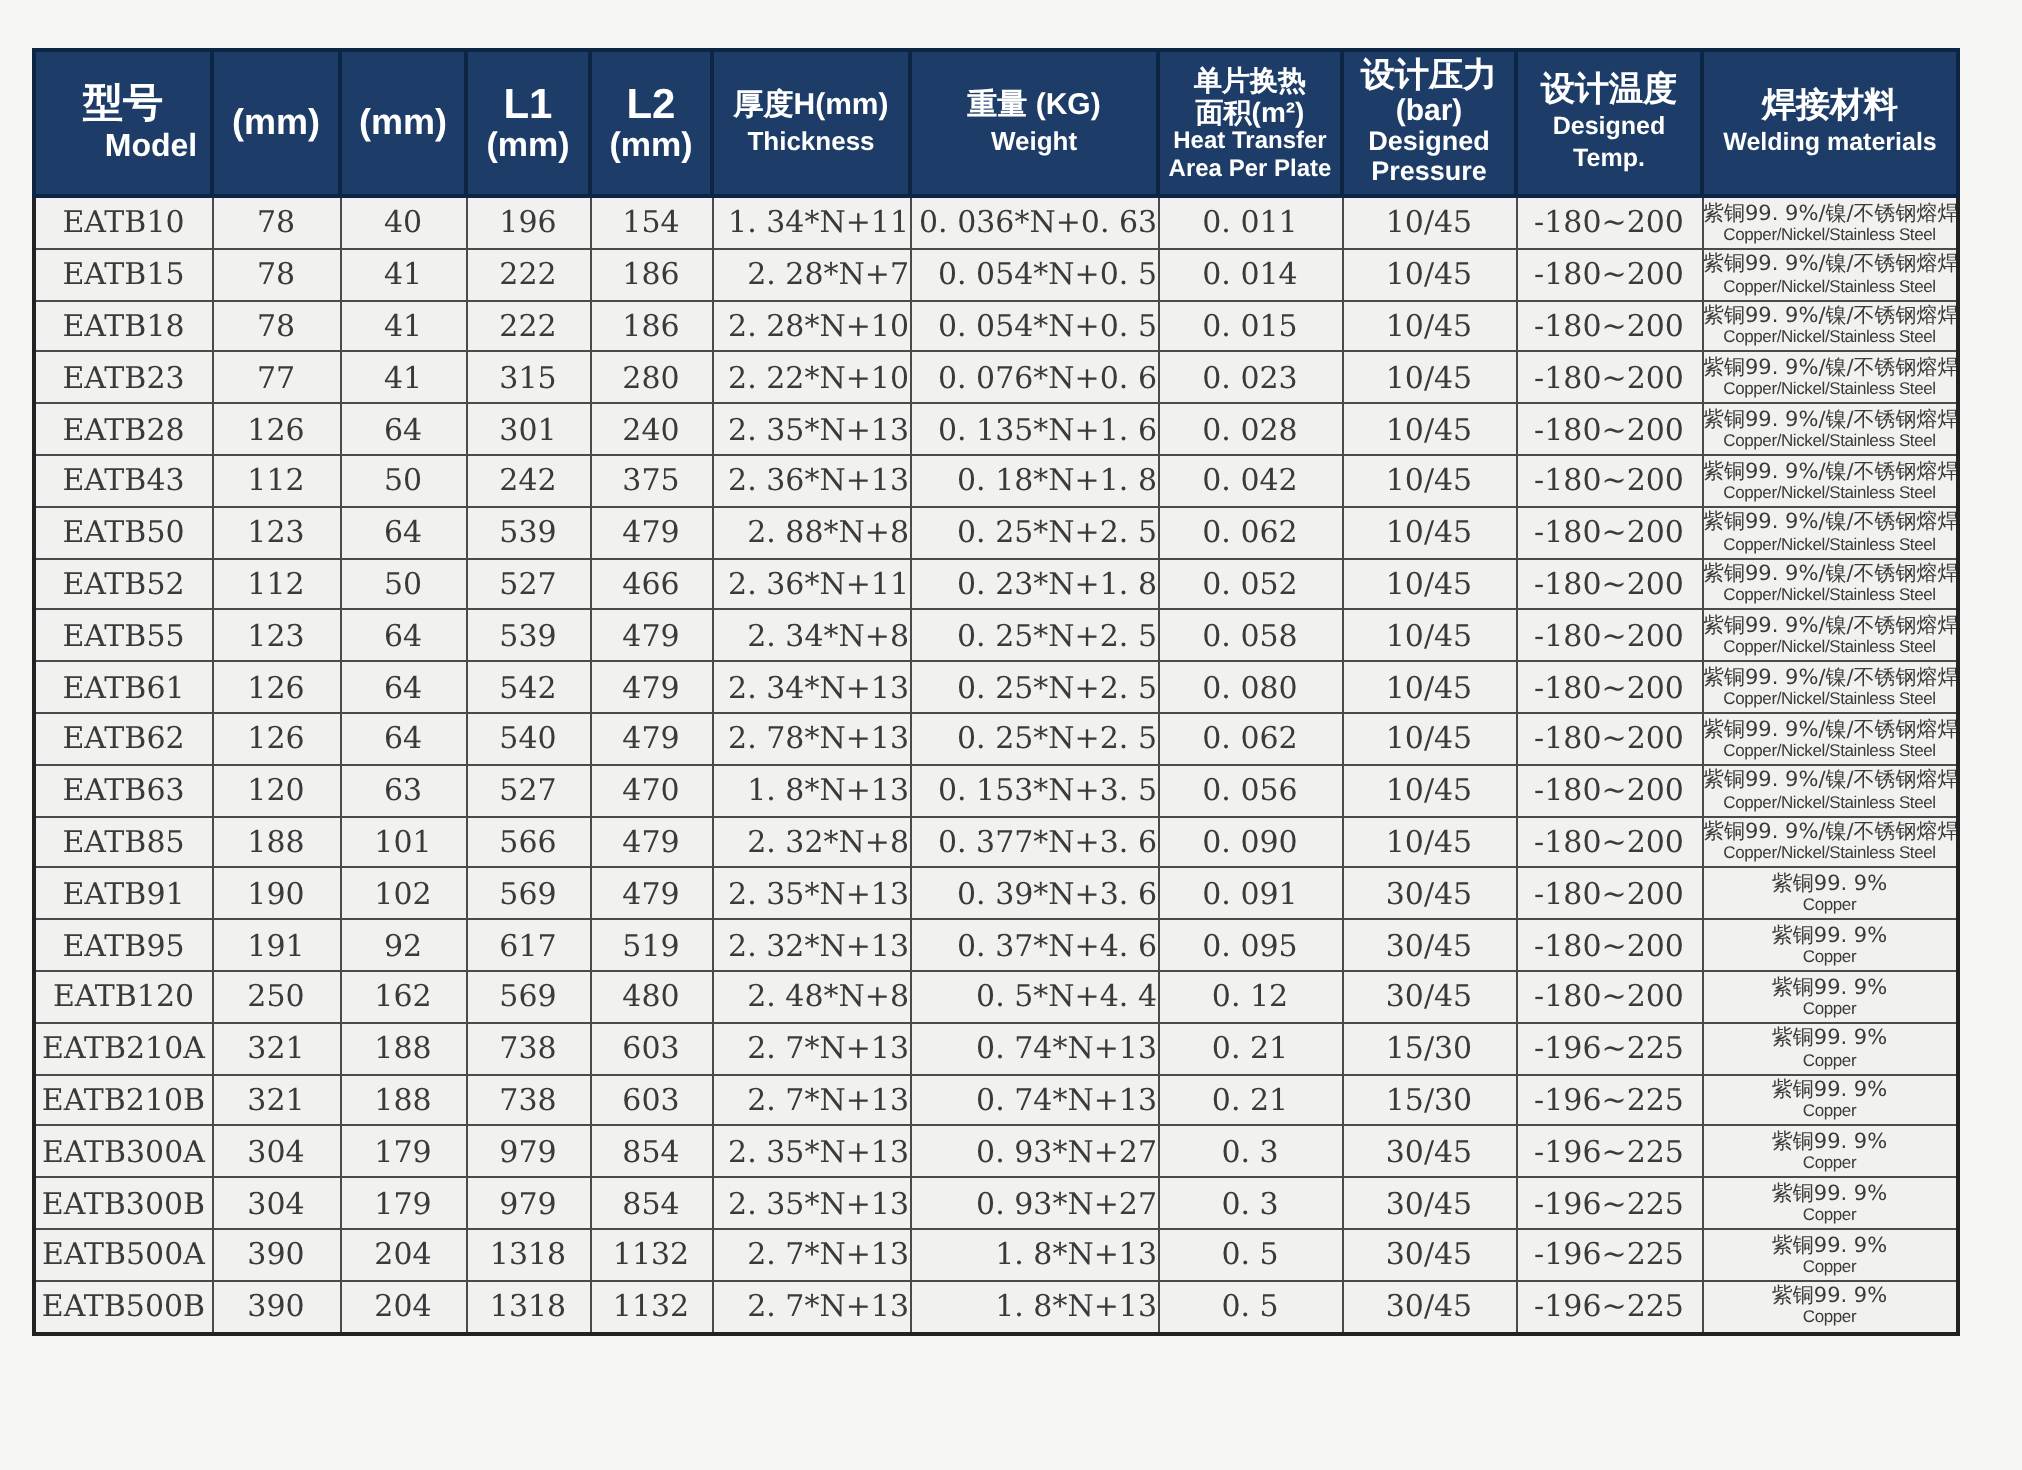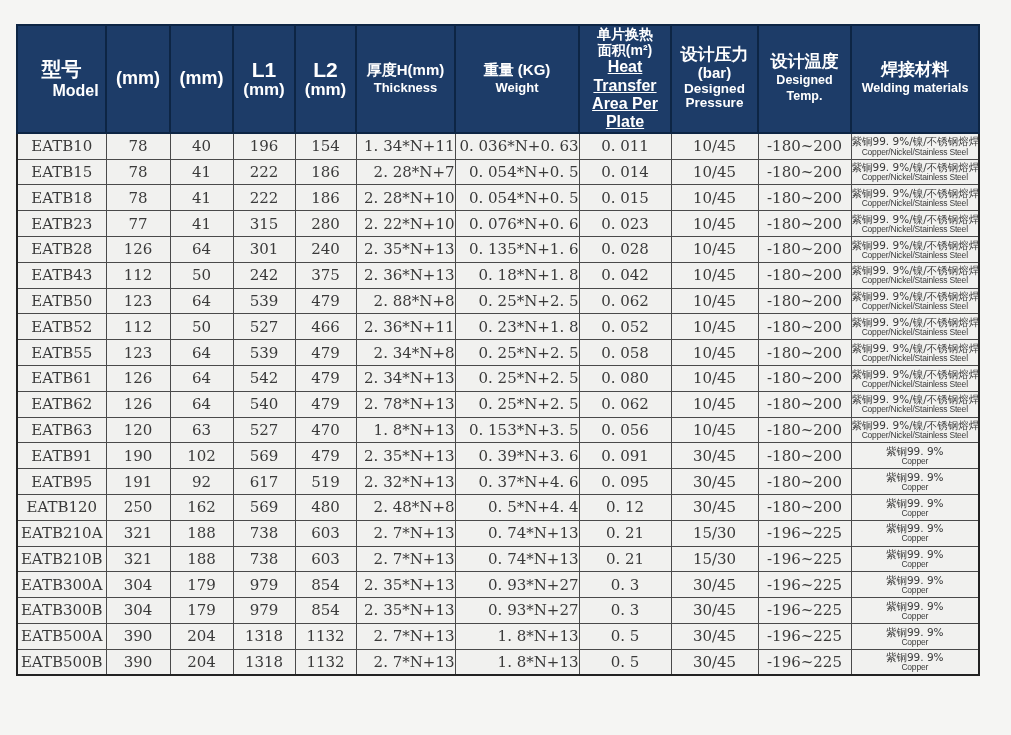--- a/index.html
+++ b/index.html
@@ -31,21 +31,21 @@
     font-weight:bold;
   }
   .h-zh-lg{font-size:20px;line-height:1.2;}
   .h-en-md{font-size:16px;line-height:1.2;margin-left:28px;}
   .h-mm{font-size:18px;}
   .h-l{font-size:21px;line-height:1.1;}
   .h-l-mm{font-size:17px;line-height:1.1;}
   .h-zh-md{font-size:15px;line-height:1.25;}
   .h-en-sm{font-size:13px;line-height:1.25;}
   .h-zh-xs{font-size:14px;line-height:1.15;}
-  .h-en-xs{font-size:16px;line-height:1.15;font-weight:bold;text-decoration:underline;}
+  .h-en-xs{font-size:12px;line-height:1.15;font-weight:bold;}
   .h-zh-p{font-size:17px;line-height:1.1;}
   .h-bar{font-size:15px;line-height:1.1;}
   .h-en-p{font-size:13.5px;line-height:1.1;}
   .h-temp-en{font-size:12.5px;line-height:1.3;}
   
   tbody td{
     background:#f1f1ef;
     border:1px solid #4a4a4a;
     text-align:center;
     vertical-align:middle;
@@ -316,20 +316,36 @@
           <td class="c-weight">0. 153*N+3. 5</td>
           <td class="c-area">0. 056</td>
           <td class="c-pressure">10/45</td>
           <td class="c-temp">-180~200</td>
           <td>
             <div class="weld-zh">紫铜99. 9%/镍/不锈钢熔焊</div>
             <div class="weld-en">Copper/Nickel/Stainless Steel</div>
           </td>
         </tr>
         <tr>
+          <td class="c-model">EATB85</td>
+          <td class="c-w">188</td>
+          <td class="c-h">101</td>
+          <td class="c-l1">566</td>
+          <td class="c-l2">479</td>
+          <td class="c-thickness">2. 32*N+8</td>
+          <td class="c-weight">0. 377*N+3. 6</td>
+          <td class="c-area">0. 090</td>
+          <td class="c-pressure">10/45</td>
+          <td class="c-temp">-180~200</td>
+          <td>
+            <div class="weld-zh">紫铜99. 9%/镍/不锈钢熔焊</div>
+            <div class="weld-en">Copper/Nickel/Stainless Steel</div>
+          </td>
+        </tr>
+        <tr>
           <td class="c-model">EATB91</td>
           <td class="c-w">190</td>
           <td class="c-h">102</td>
           <td class="c-l1">569</td>
           <td class="c-l2">479</td>
           <td class="c-thickness">2. 35*N+13</td>
           <td class="c-weight">0. 39*N+3. 6</td>
           <td class="c-area">0. 091</td>
           <td class="c-pressure">30/45</td>
           <td class="c-temp">-180~200</td>

